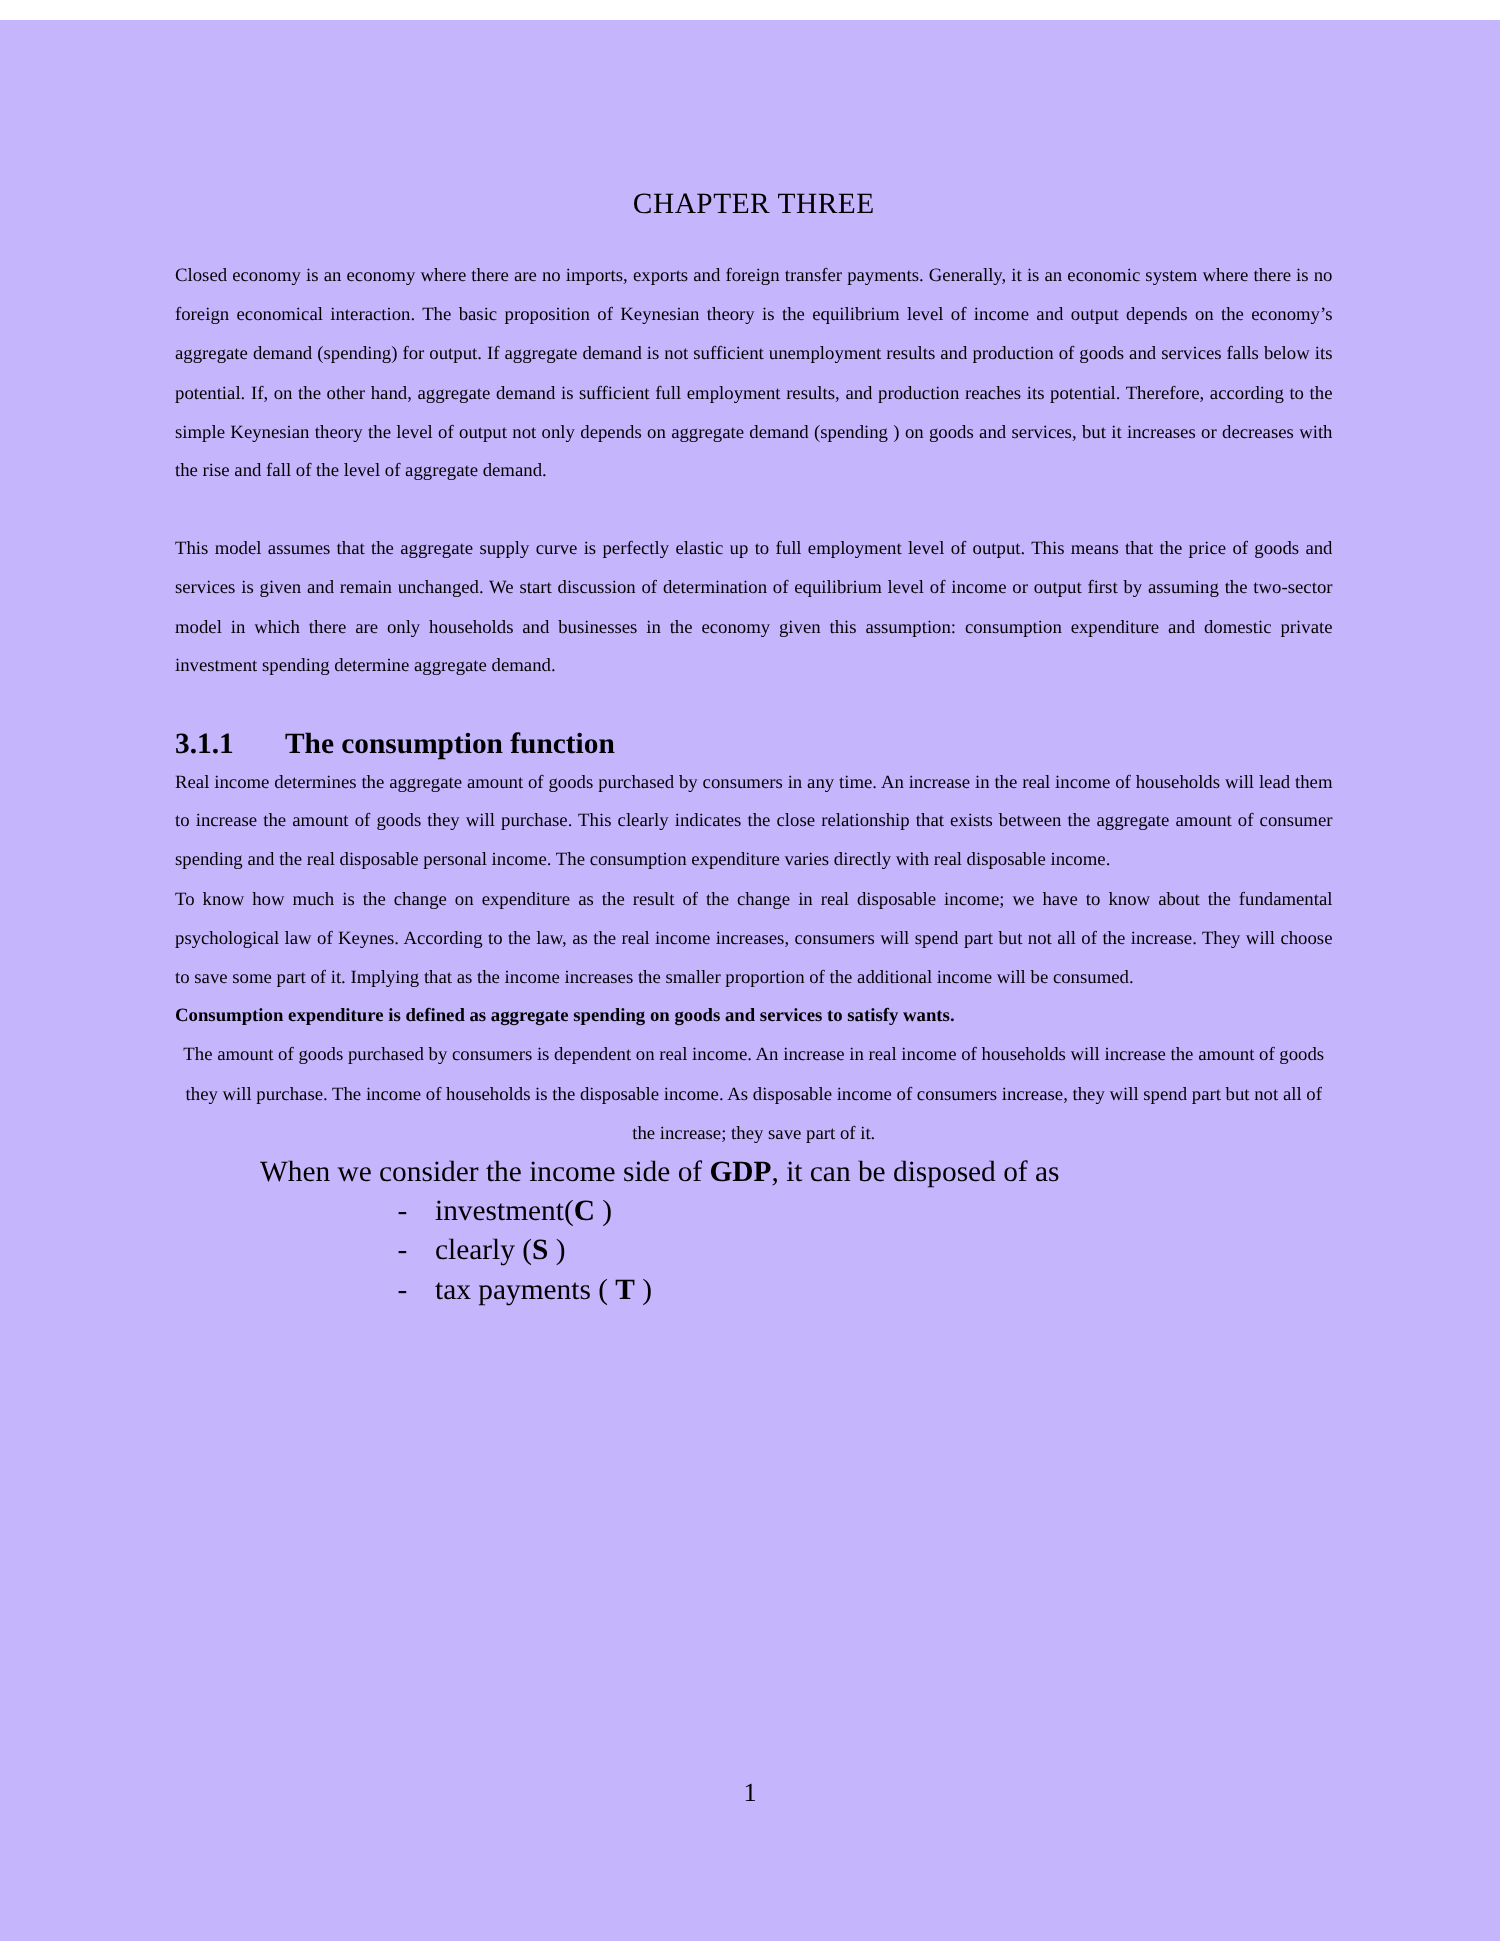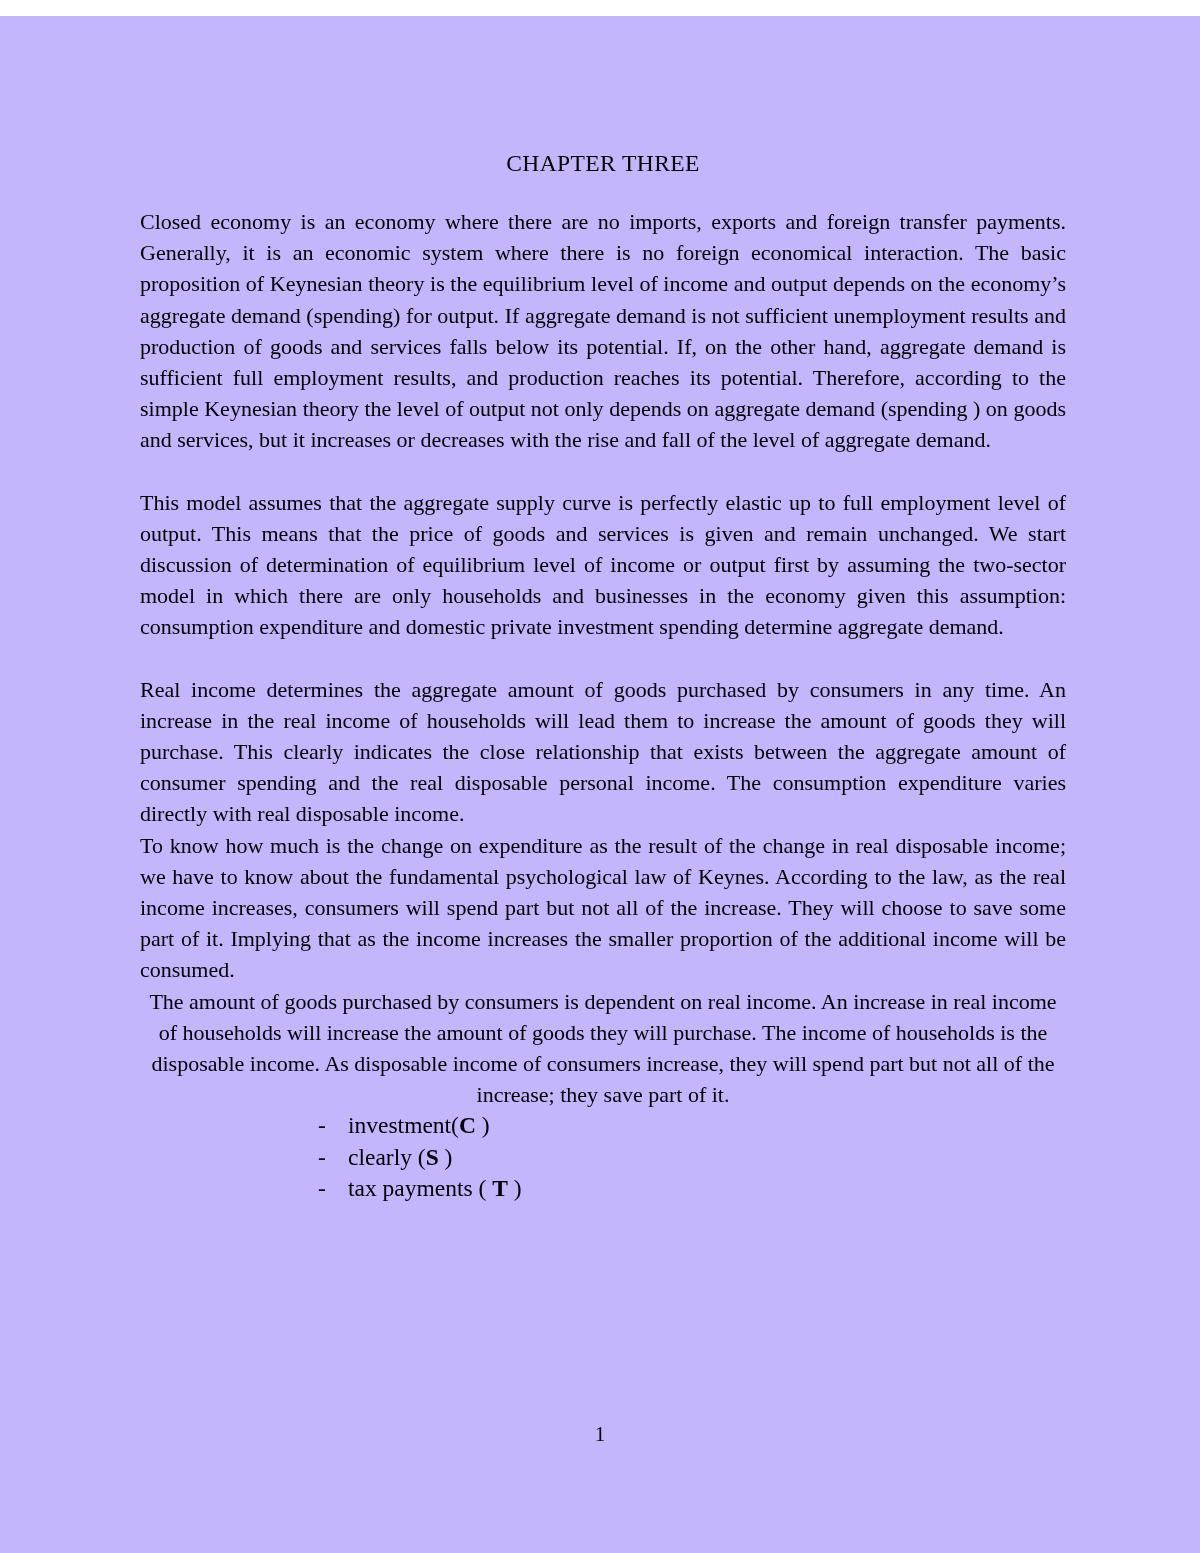--- a/index.html
+++ b/index.html
@@ -42,21 +42,21 @@
     margin: 0;
     white-space: pre;
   }
   .heading .num {
     display: inline-block;
   }
   .h-31 .num { width: 54px; }
   .h-311 .num { width: 88px; }
 
   p.body {
-    font-size: 22px;
+    font-size: 15px;
     line-height: 31.2px;
     margin: 0;
     text-align: justify;
     text-justify: inter-word;
     hyphens: none;
   }
   p.body.ragged {
     text-align: center;
   }
   p.body.lastline-tight {
@@ -119,28 +119,31 @@
 
 
     <p class="body lastline-tight">Closed economy is an economy where there are no imports, exports and foreign transfer payments. Generally, it is an economic system where there is no foreign economical interaction. The basic proposition of Keynesian theory is the equilibrium level of income and output depends on the economy’s aggregate demand (spending) for output. If aggregate demand is not sufficient unemployment results and production of goods and services falls below its potential. If, on the other hand, aggregate demand is sufficient full employment results, and production reaches its potential. Therefore, according to the simple Keynesian theory the level of output not only depends on aggregate demand (spending ) on goods and services, but it increases or decreases with the rise and fall of the level of aggregate demand.</p>
 
     <div class="spacer-line"></div>
 
     <p class="body lastline-tight">This model assumes that the aggregate supply curve is perfectly elastic up to full employment level of output. This means that the price of goods and services is given and remain unchanged. We start discussion of determination of equilibrium level of income or output first by assuming the two-sector model in which there are only households and businesses in the economy given this assumption: consumption expenditure and domestic private investment spending determine aggregate demand.</p>
 
     <div class="spacer-line"></div>
 
+    <div class="heading h-311"><span class="num">3.1.1</span><span>The consumption function</span></div>
 
     <p class="body lastline-tight">Real income determines the aggregate amount of goods purchased by consumers in any time. An increase in the real income of households will lead them to increase the amount of goods they will purchase. This clearly indicates the close relationship that exists between the aggregate amount of consumer spending and the real disposable personal income. The consumption expenditure varies directly with real disposable income.</p>
 
     <p class="body lastline-tight">To know how much is the change on expenditure as the result of the change in real disposable income; we have to know about the fundamental psychological law of Keynes. According to the law, as the real income increases, consumers will spend part but not all of the increase. They will choose to save some part of it. Implying that as the income increases the smaller proportion of the additional income will be consumed.</p>
 
+    <p class="body bold-def lastline-tight">Consumption expenditure is defined as aggregate spending on goods and services to satisfy wants.</p>
 
     <p class="body ragged">The amount of goods purchased by consumers is dependent on real income. An increase in real income of households will increase the amount of goods they will purchase. The income of households is the disposable income. As disposable income of consumers increase, they will spend part but not all of the increase; they save part of it.</p>
 
+    <div class="indent-line"><span>When we consider the income side of </span><b>GDP</b><span>, it can be disposed of as</span></div>
 
     <ul class="disposal-list">
       <li><span class="dash">-</span><span class="item-text">investment(</span><b>C</b><span> )</span></li>
       <li><span class="dash">-</span><span class="item-text">clearly (</span><b>S</b><span> )</span></li>
       <li><span class="dash">-</span><span class="item-text">tax payments ( </span><b>T</b><span> )</span></li>
     </ul>
 
   </div>
 
   <div class="page-number">1</div>

